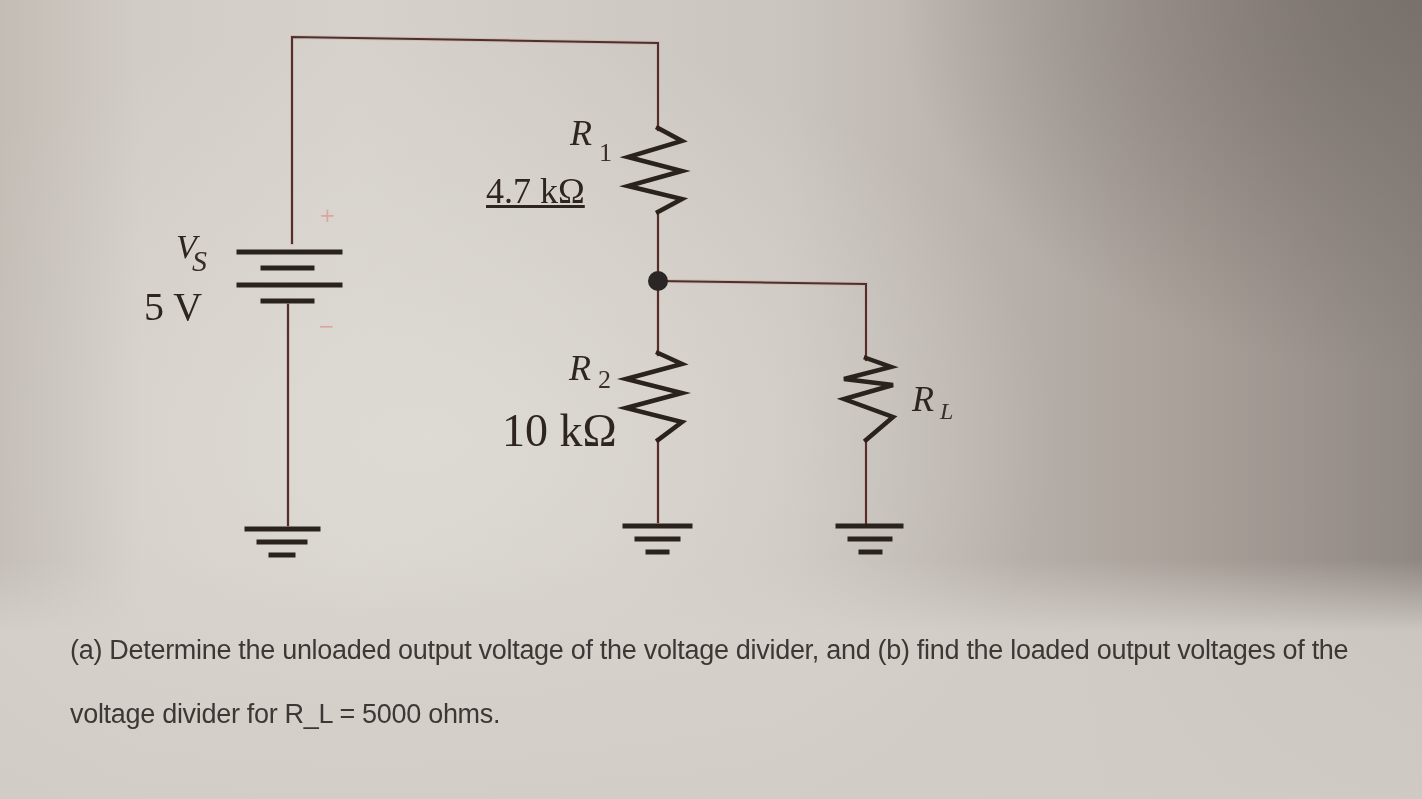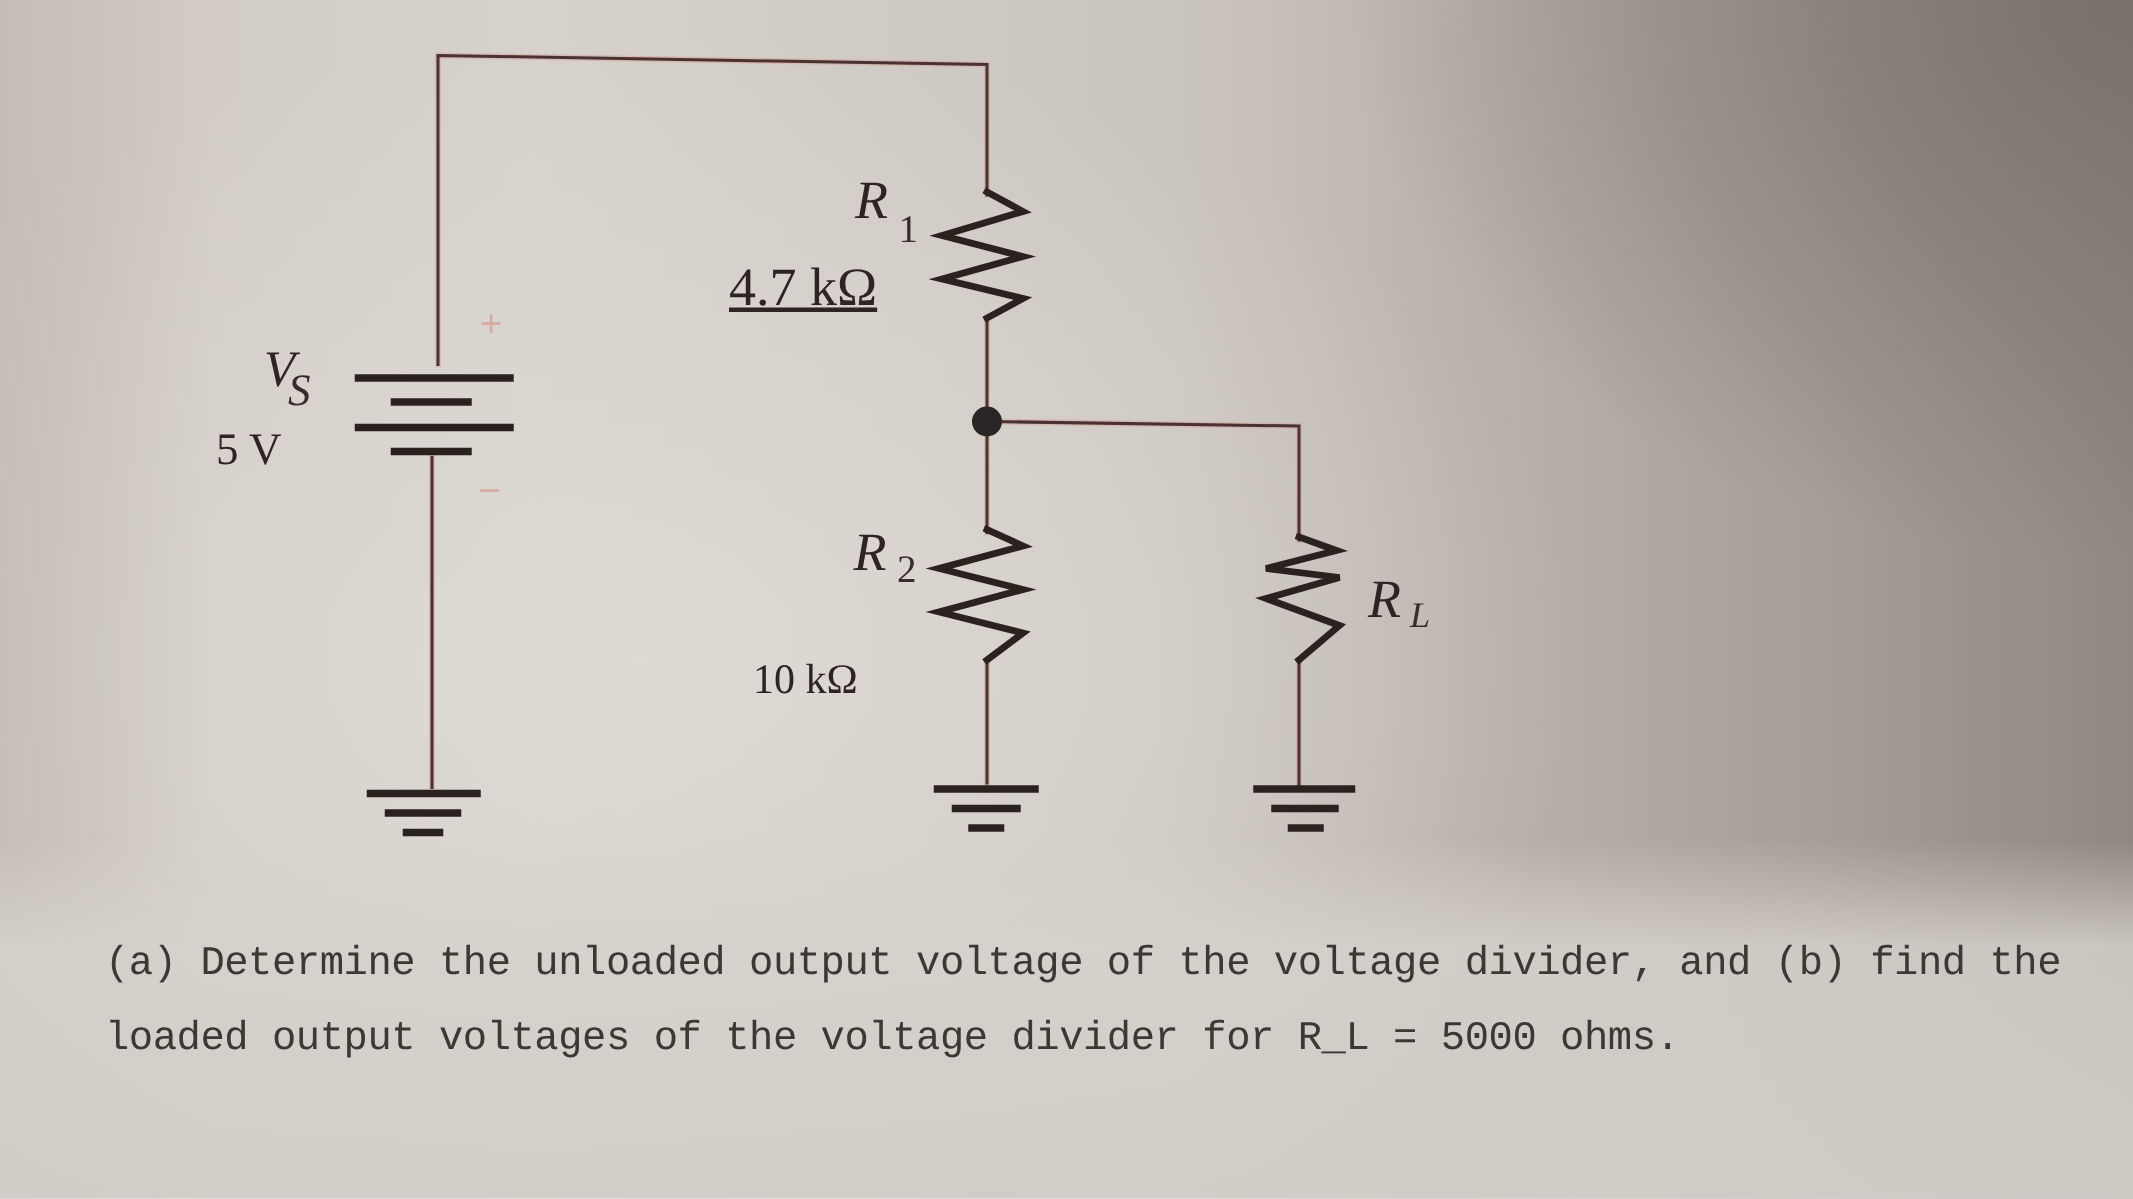--- a/index.html
+++ b/index.html
@@ -49,23 +49,23 @@
       font-family: "DejaVu Sans", sans-serif;
       color: #d9a79b;
       font-size: 20px;
       line-height: 1;
     }
     #question {
       position: absolute;
       left: 70px;
       top: 618px;
       width: 1330px;
-      font-family: Liberation Mono, monospace;
+      font-family: Liberation Sans, sans-serif;
       font-size: 27px;
-      line-height: 50px;
+      line-height: 64px;
       color: #3d3836;
       letter-spacing: -0.3px;
     }
   </style>
 </head>
 <body>
 
 <div class="photo-left"></div>
 <div class="photo-bottom"></div>
 
@@ -129,34 +129,34 @@
     </g>
   </g>
 
   <circle cx="658" cy="281" r="10" fill="#2a2626"></circle>
 </svg>
 
 <div class="lbl ital" style="left:176px; top:228px; font-size:34px;">
   <span>V</span>
 </div>
 <div class="sub ital" style="left:192px; top:244px; font-size:30px;">S</div>
-<div class="lbl" style="left:144px; top:283px; font-size:30px;">5 V</div>
+<div class="lbl" style="left:144px; top:283px; font-size:40px;">5 V</div>
 <div class="sign" style="left:319px; top:205px;">+</div>
 <div class="sign" style="left:318px; top:316px;">−</div>
 
 <div class="lbl ital" style="left:570px; top:112px; font-size:36px;">
   <span>R</span>
 </div>
 <div class="sub" style="left:599px; top:138px; font-size:26px;">1</div>
 <div class="lbl" style="left:486px; top:170px; font-size:36px;text-decoration:underline;">4.7 kΩ</div>
 
 <div class="lbl ital" style="left:569px; top:347px; font-size:36px;">
   <span>R</span>
 </div>
 <div class="sub" style="left:598px; top:365px; font-size:26px;">2</div>
-<div class="lbl" style="left:502px; top:404px; font-size:28px;margin-top:34px;">10 kΩ</div>
+<div class="lbl" style="left:502px; top:404px; font-size:46px;">10 kΩ</div>
 
 <div class="lbl ital" style="left:912px; top:378px; font-size:36px;">
   <span>R</span>
 </div>
 <div class="sub ital" style="left:940px; top:398px; font-size:24px;">L</div>
 
 <div id="question">(a) Determine the unloaded output voltage of the voltage divider, and (b) find the loaded output voltages of the voltage divider for R_L = 5000 ohms.</div>
 
 </body></html>

